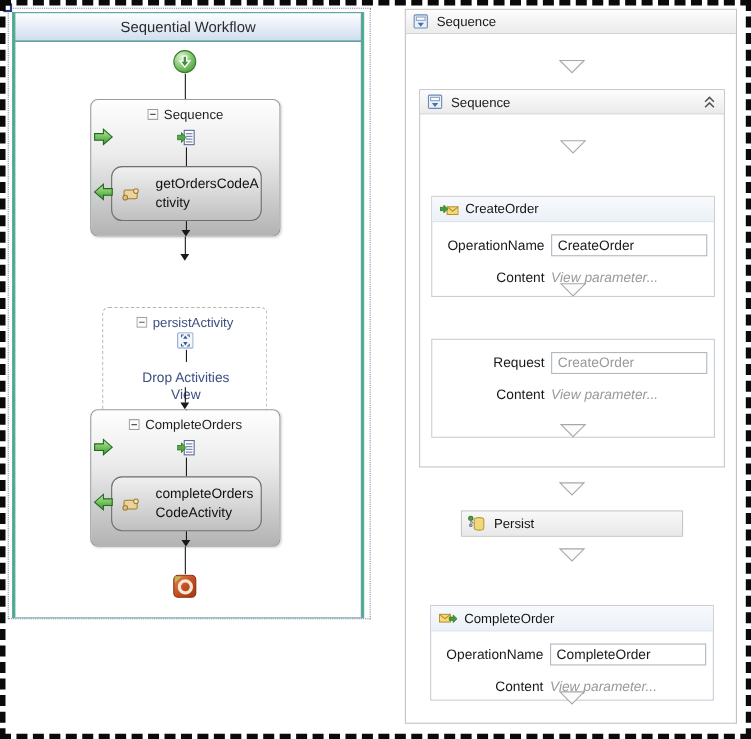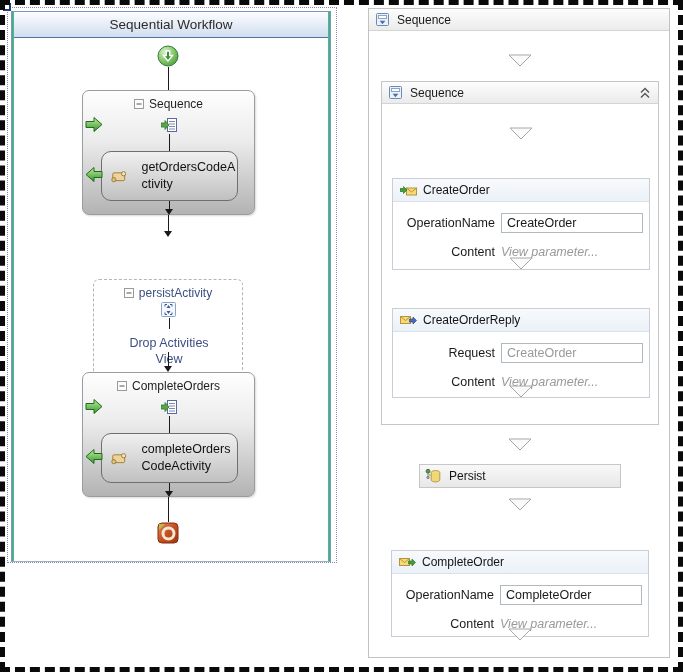--- a/index.html
+++ b/index.html
@@ -248,28 +248,20 @@
             <span class="view-link">View parameter...</span>
           </div>
         </div>
       </div>
 
       <svg class="tri" style="left:127px;top:175px" width="24" height="13" viewBox="0 0 24 13">
         <polygon points="1,1 23,1 12,12" fill="#fbfbfb" stroke="#a8a8a8"></polygon>
       </svg>
 
       <div class="prop-box" style="left:10px;top:202px;height:90px">
-        <div class="prop-header">
-          <svg width="17" height="11" viewBox="0 0 17 11">
-            <rect x="0.5" y="1.5" width="10" height="7" fill="#f7d978" stroke="#b5953a"></rect>
-            <path d="M0.5,1.5 L5.5,5.5 L10.5,1.5" fill="none" stroke="#b5953a"></path>
-            <polygon points="9.5,4 13,4 13,2 16.5,5.5 13,9 13,7 9.5,7" fill="#4a6ab8" stroke="#2d4a8a" stroke-width="0.7"></polygon>
-          </svg>
-          <span>CreateOrderReply</span>
-        </div>
         <div class="prop-rows">
           <div class="prop-row">
             <span class="prop-label">Request</span>
             <input class="prop-input muted" type="text" value="CreateOrder" style="">
           </div>
           <div class="prop-row">
             <span class="prop-label">Content</span>
             <span class="view-link">View parameter...</span>
           </div>
         </div>

